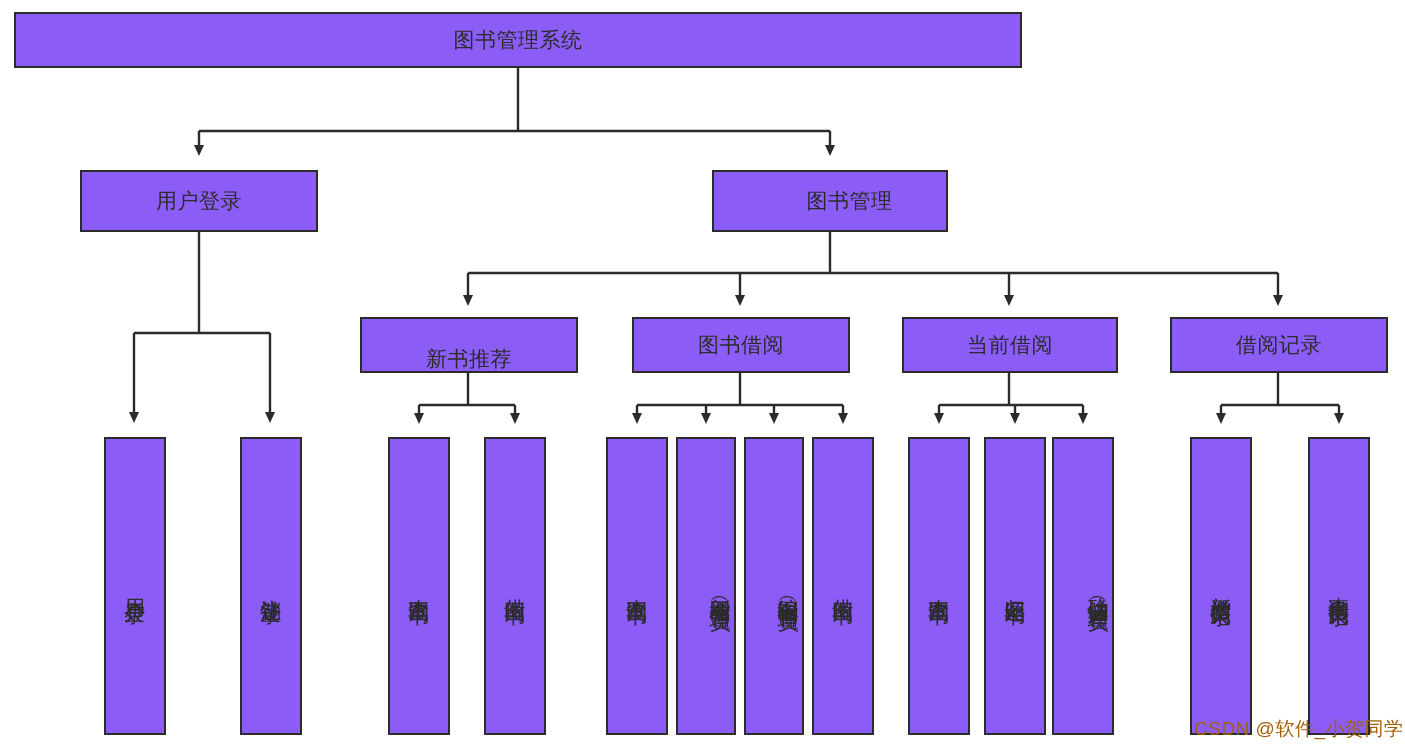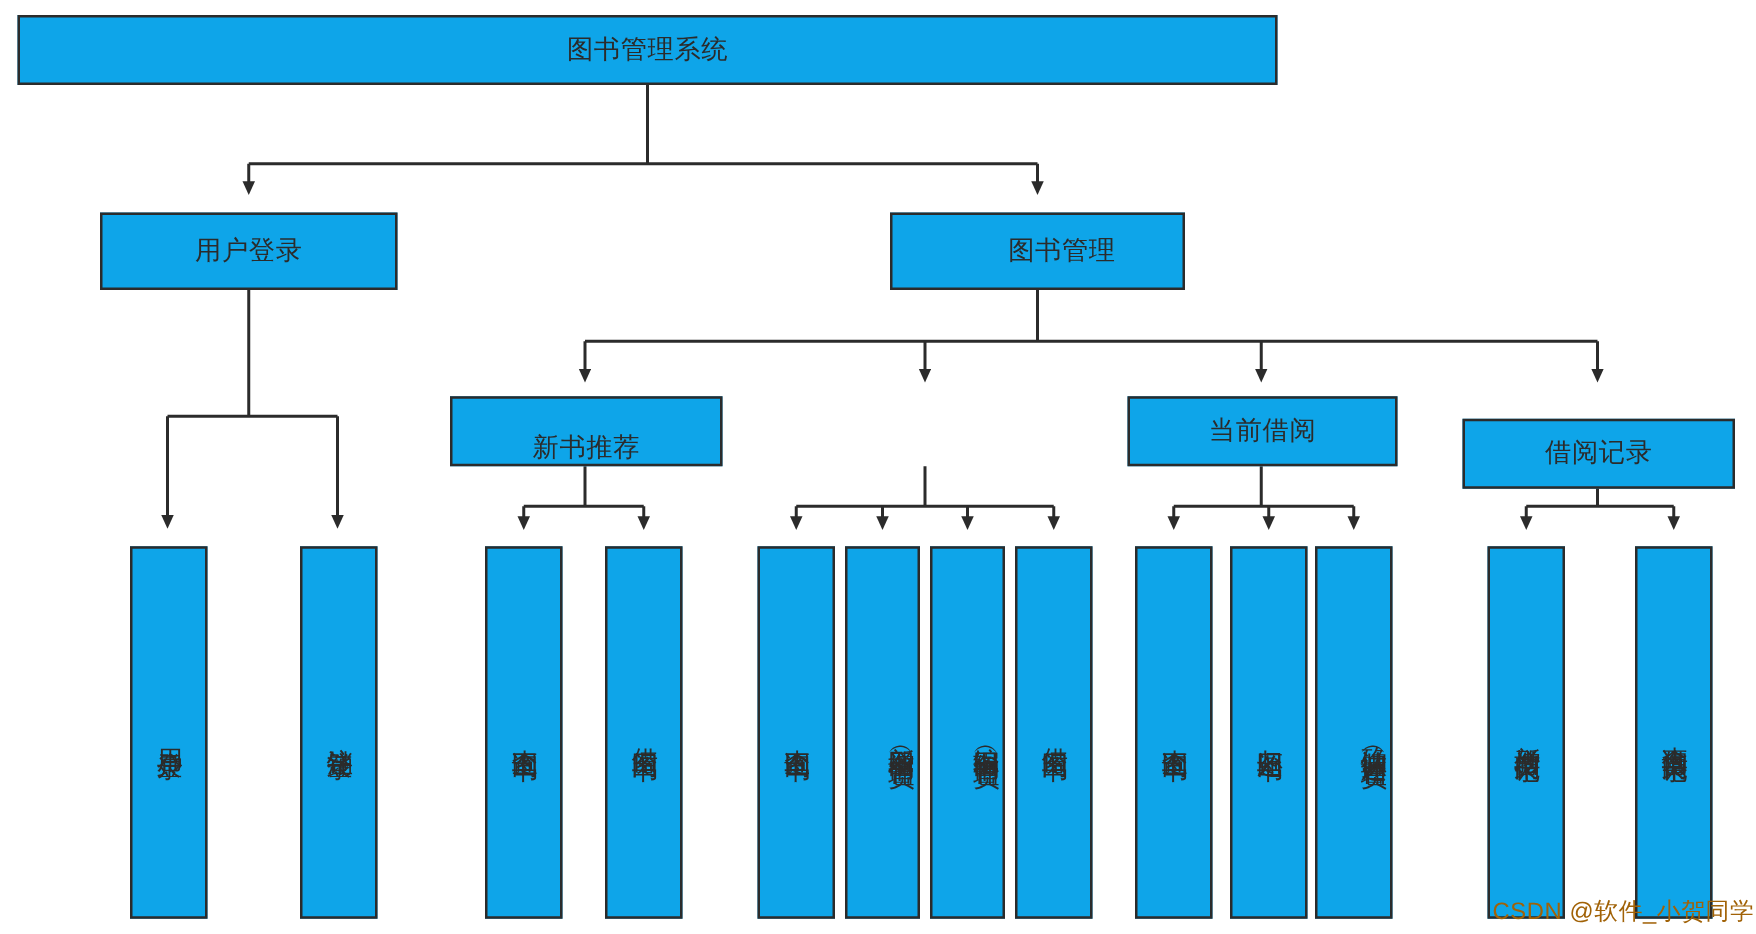--- a/index.html
+++ b/index.html
@@ -21,21 +21,21 @@
     position: absolute;
     left: 0;
     top: 0;
     width: 1405px;
     height: 747px;
   }
   .node-box {
     position: absolute;
     box-sizing: border-box;
     border: 2px solid #2b2b2b;
-    background: #0ea5e9;
+    background: #8b5cf6;
     display: flex;
     align-items: center;
     justify-content: center;
     color: #2b2b2b;
   }
   .node-h {
     font-size: 21px;
     letter-spacing: 0.5px;
     line-height: 1.2;
     white-space: nowrap;
@@ -128,24 +128,27 @@
   <div class="node-box node-h" style="left:80px; top:170px; width:238px; height:62px;">
     <span>用户登录</span>
   </div>
   <div class="node-box node-h" style="left:712px; top:170px; width:236px; height:62px;padding-left:39px;">
     <span>图书管理</span>
   </div>
 
   <div class="node-box node-h" style="left:360px; top:317px; width:218px; height:56px;align-items:flex-end;">
     <span>新书推荐</span>
   </div>
+  <div class="node-box node-h" style="left:632px; top:317px; width:218px; height:56px;">
+    <span>图书借阅</span>
+  </div>
   <div class="node-box node-h" style="left:902px; top:317px; width:216px; height:56px;align-items:center;">
     <span>当前借阅</span>
   </div>
-  <div class="node-box node-h" style="left:1170px; top:317px; width:218px; height:56px;margin-top:18px;">
+  <div class="node-box node-h" style="left:1170px; top:317px; width:218px; height:56px;">
     <span>借阅记录</span>
   </div>
 
   <div class="node-box node-v v-center" style="left:104px; top:437px; width:62px; height:298px;">
     <span>用户登录</span>
   </div>
   <div class="node-box node-v v-center" style="left:240px; top:437px; width:62px; height:298px;">
     <span>注销登录</span>
   </div>
   <div class="node-box node-v v-center" style="left:388px; top:437px; width:62px; height:298px;">

